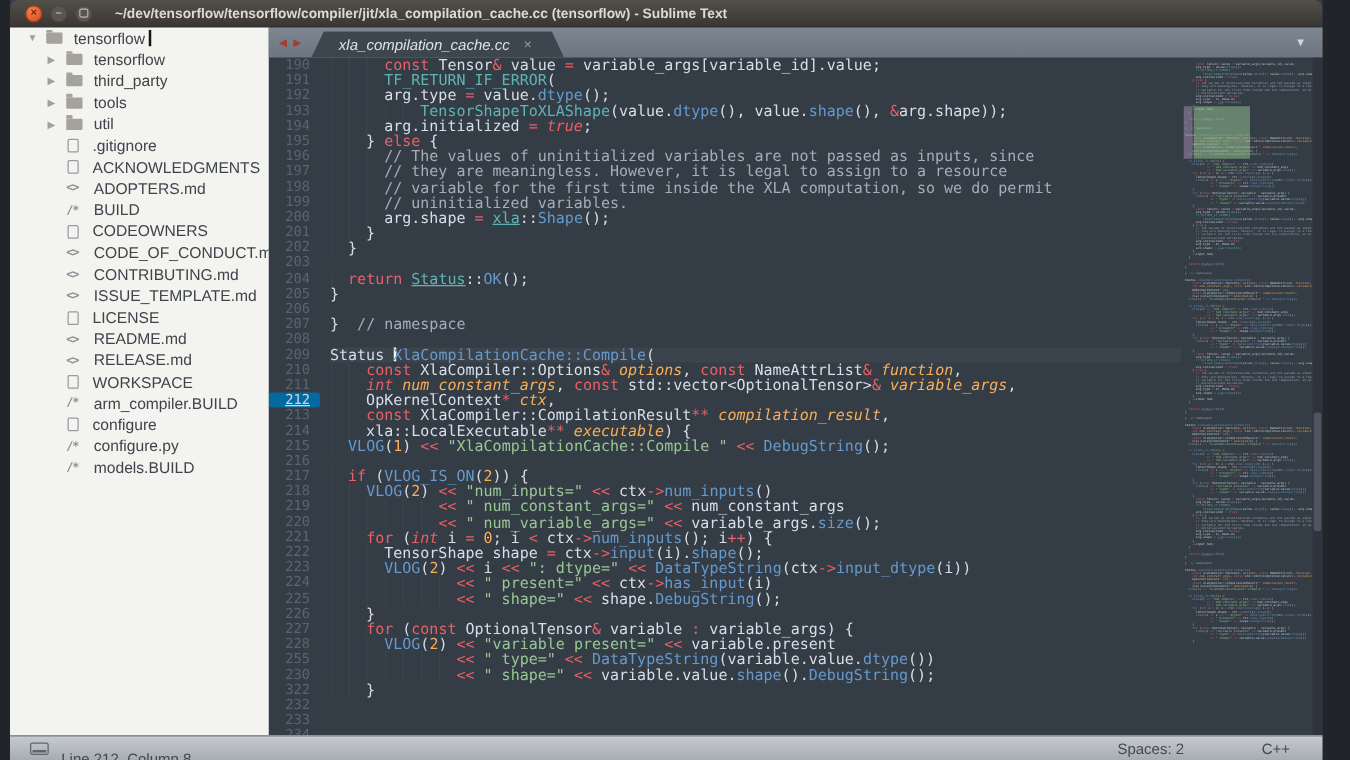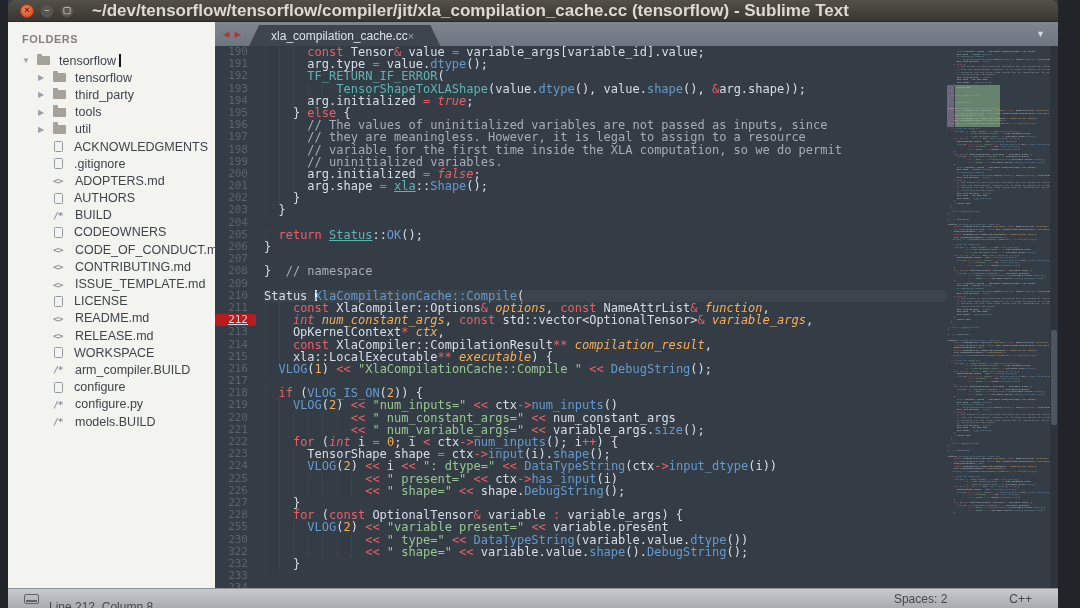--- a/index.html
+++ b/index.html
@@ -5,21 +5,21 @@
   * { margin:0; padding:0; box-sizing:border-box; }
   body { font-family:"Liberation Sans", sans-serif; }
   .desktop { position:relative; width:1080px; height:608px; background:#212429; overflow:hidden; }
   .app-window { position:absolute; left:8px; top:0; width:1050px; height:608px; display:flex; flex-direction:column; background:#343d46; }
 
   
   .titlebar { height:22px; flex:none; background:linear-gradient(#53504a,#3a3732); border-bottom:1px solid #2b2925; border-radius:7px 7px 0 0; display:flex; align-items:center; padding-left:12px; }
   .wbtn { width:14px; height:14px; border-radius:50%; background:#5a564f; border:1px solid #494540; margin-right:6px; display:flex; align-items:center; justify-content:center; font:700 9px/1 "Liberation Sans",sans-serif; color:#b9b5ad; cursor:pointer; }
   .wbtn.close { background:radial-gradient(circle at 35% 30%, #f3814f, #d4491f); border-color:#a63918; color:#6e2009; }
   .wbtn .glyph { transform:translateY(-0.5px); }
-  .wtitle { margin-left:12px; font-weight:700; font-size:17px; color:#dedad2; white-space:nowrap; }
+  .wtitle { margin-left:12px; font-weight:700; font-size:11px; color:#dedad2; white-space:nowrap; }
 
   .main { flex:1; display:flex; min-height:0; }
 
   
   .sidebar { width:207px; flex:none; background:#f3f3f0; overflow:hidden; }
   .folders-h { padding:11px 0 7px 14px; font-weight:700; font-size:11px; letter-spacing:.5px; color:#85827c; }
   .trow { display:flex; align-items:center; height:17.2px; padding-left:14px; color:#3f444b; font-size:12.5px; cursor:pointer; white-space:nowrap; }
   .trow.lvl1 { padding-left:30px; }
   .arrow { width:15px; flex:none; font-size:8px; color:#9da1a7; }
   .ico { flex:none; }
@@ -28,29 +28,29 @@
   .ico.doc { width:9px; height:11px; border:1.2px solid #979ba1; border-radius:1.5px; margin:0 11px 0 1px; }
   .ico.glyph { font:600 9.5px "DejaVu Sans Mono",monospace; color:#8b8f96; width:13px; letter-spacing:-1px; margin-right:9px; }
   .tlabel { overflow:hidden; }
   .ibeam { width:2px; height:13px; background:#15161a; margin-left:3px; flex:none; }
 
   
   .editor-zone { flex:1; display:flex; flex-direction:column; min-width:0; }
   .tabbar { height:24px; flex:none; background:linear-gradient(#7e8690,#6d7580); display:flex; align-items:flex-end; padding-left:6px; }
   .nav { display:flex; gap:5px; align-items:center; align-self:center; padding:0 8px 0 2px; font-size:8.5px; color:#a63c30; }
   .nav span { cursor:pointer; }
-  .tab { height:21px; background:#3d454f; clip-path:polygon(0 100%, 10px 0, calc(100% - 10px) 0, 100% 100%); padding:0 26px 0 22px; display:flex; align-items:center; color:#dde2e9; font-size:12px; cursor:pointer; }
+  .tab { height:21px; background:#3d454f; clip-path:polygon(0 100%, 10px 0, calc(100% - 10px) 0, 100% 100%); padding:0 26px 0 22px; display:flex; align-items:center; gap:11px; color:#dde2e9; font-size:12px; cursor:pointer;font-style:italic; }
   .tclose { color:#99a0a9; font-size:11px; cursor:pointer; }
   .overflow { margin-left:auto; margin-right:13px; align-self:center; color:#d3d7dc; font-size:9px; cursor:pointer; }
 
   
   .editor-body { flex:1; display:flex; min-height:0; overflow:hidden; position:relative;justify-content:space-between; }
   .gutter { width:41px; flex:none; font:11px/12.2px "DejaVu Sans Mono",monospace; color:#59646f; text-align:right; overflow:hidden; }
   .ln { height:12.2px; padding-right:8px; }
-  .ln.cur { background:#b91c1c; color:#cfd6dd; border-radius:2px;text-decoration:underline; }
+  .ln.cur { background:#0369a1; color:#cfd6dd; border-radius:2px;text-decoration:underline; }
   .code { flex:1; overflow:hidden; padding-left:8px; font:12px/12.2px "DejaVu Sans Mono",monospace; color:#d8dee9; }
   .cl { height:12.2px; white-space:pre; position:relative; }
   .cl.cur { background:rgba(255,255,255,.04); }
   .guide { position:absolute; top:0; bottom:0; width:1px; background:rgba(162,172,185,.08); }
   .caret { display:inline-block; width:2px; height:11px; background:#f6f8f4; vertical-align:-1px; margin-right:-2px; }
 
   .tk-w { color:#d8dee9; }
   .tk-r { color:#ec5f66; }
   .tk-i { color:#ec5f66; font-style:italic; }
   .tk-o { color:#f9ae58; }
@@ -93,21 +93,20 @@
           <span class="glyph">–</span>
         </span>
       <span class="wbtn">
           <span class="glyph">▢</span>
         </span>
       <span class="wtitle">~/dev/tensorflow/tensorflow/compiler/jit/xla_compilation_cache.cc (tensorflow) - Sublime Text</span>
     </div>
 
     <div class="main">
       <div class="sidebar">
-        <div class="folders-h">FOLDERS</div>
         <div class="tree">
             <div class="trow lvl0">
               <span class="arrow">▼</span>
               <span class="ico folder"></span>
               <span class="tlabel">tensorflow</span>
               <span class="ibeam"></span>
             </div>
             <div class="trow lvl1">
               <span class="arrow">▶</span>
               <span class="ico folder"></span>
@@ -124,36 +123,31 @@
               <span class="tlabel">tools</span>
             </div>
             <div class="trow lvl1">
               <span class="arrow">▶</span>
               <span class="ico folder"></span>
               <span class="tlabel">util</span>
             </div>
             <div class="trow lvl1">
               <span class="arrow"></span>
               <span class="ico doc"></span>
+              <span class="tlabel">.gitignore</span>
+            </div>
+            <div class="trow lvl1">
+              <span class="arrow"></span>
+              <span class="ico doc"></span>
               <span class="tlabel">ACKNOWLEDGMENTS</span>
-            </div>
-            <div class="trow lvl1">
-              <span class="arrow"></span>
-              <span class="ico doc"></span>
-              <span class="tlabel">.gitignore</span>
             </div>
             <div class="trow lvl1">
               <span class="arrow"></span>
               <span class="ico glyph">&lt;&gt;</span>
               <span class="tlabel">ADOPTERS.md</span>
-            </div>
-            <div class="trow lvl1">
-              <span class="arrow"></span>
-              <span class="ico doc"></span>
-              <span class="tlabel">AUTHORS</span>
             </div>
             <div class="trow lvl1">
               <span class="arrow"></span>
               <span class="ico glyph">/*</span>
               <span class="tlabel">BUILD</span>
             </div>
             <div class="trow lvl1">
               <span class="arrow"></span>
               <span class="ico doc"></span>
               <span class="tlabel">CODEOWNERS</span>
@@ -272,30 +266,29 @@
               <div class="ln">228</div>
               <div class="ln">255</div>
               <div class="ln">230</div>
               <div class="ln">322</div>
               <div class="ln">232</div>
               <div class="ln">233</div>
               <div class="ln">234</div>
             </div>
           <div class="code">
               <div class="cl"><i class="guide" style="left: 0.5px;"></i><i class="guide" style="left: 14.9492px;"></i><i class="guide" style="left: 29.3984px;"></i><span class="tk-w">      </span><span class="tk-r">const</span><span class="tk-w"> Tensor</span><span class="tk-r">&amp;</span><span class="tk-w"> value </span><span class="tk-r">=</span><span class="tk-w"> variable_args[variable_id].value;</span></div>
+              <div class="cl"><i class="guide" style="left: 0.5px;"></i><i class="guide" style="left: 14.9492px;"></i><i class="guide" style="left: 29.3984px;"></i><span class="tk-w">      </span><span class="tk-t">TF_RETURN_IF_ERROR</span><span class="tk-w">(</span></div>
               <div class="cl"><i class="guide" style="left: 0.5px;"></i><i class="guide" style="left: 14.9492px;"></i><i class="guide" style="left: 29.3984px;"></i><span class="tk-w">      arg.type </span><span class="tk-r">=</span><span class="tk-w"> value.</span><span class="tk-b">dtype</span><span class="tk-w">();</span></div>
-              <div class="cl"><i class="guide" style="left: 0.5px;"></i><i class="guide" style="left: 14.9492px;"></i><i class="guide" style="left: 29.3984px;"></i><span class="tk-w">      </span><span class="tk-t">TF_RETURN_IF_ERROR</span><span class="tk-w">(</span></div>
               <div class="cl"><i class="guide" style="left: 0.5px;"></i><i class="guide" style="left: 14.9492px;"></i><i class="guide" style="left: 29.3984px;"></i><i class="guide" style="left: 43.8476px;"></i><i class="guide" style="left: 58.2968px;"></i><span class="tk-w">          </span><span class="tk-t">TensorShapeToXLAShape</span><span class="tk-w">(value.</span><span class="tk-b">dtype</span><span class="tk-w">(), value.</span><span class="tk-b">shape</span><span class="tk-w">(), </span><span class="tk-r">&amp;</span><span class="tk-w">arg.shape));</span></div>
               <div class="cl"><i class="guide" style="left: 0.5px;"></i><i class="guide" style="left: 14.9492px;"></i><i class="guide" style="left: 29.3984px;"></i><span class="tk-w">      arg.initialized </span><span class="tk-r">=</span><span class="tk-w"> </span><span class="tk-i">true</span><span class="tk-w">;</span></div>
               <div class="cl"><i class="guide" style="left: 0.5px;"></i><i class="guide" style="left: 14.9492px;"></i><span class="tk-w">    } </span><span class="tk-r">else</span><span class="tk-w"> {</span></div>
               <div class="cl"><i class="guide" style="left: 0.5px;"></i><i class="guide" style="left: 14.9492px;"></i><i class="guide" style="left: 29.3984px;"></i><span class="tk-c">      // The values of uninitialized variables are not passed as inputs, since</span></div>
               <div class="cl"><i class="guide" style="left: 0.5px;"></i><i class="guide" style="left: 14.9492px;"></i><i class="guide" style="left: 29.3984px;"></i><span class="tk-c">      // they are meaningless. However, it is legal to assign to a resource</span></div>
               <div class="cl"><i class="guide" style="left: 0.5px;"></i><i class="guide" style="left: 14.9492px;"></i><i class="guide" style="left: 29.3984px;"></i><span class="tk-c">      // variable for the first time inside the XLA computation, so we do permit</span></div>
               <div class="cl"><i class="guide" style="left: 0.5px;"></i><i class="guide" style="left: 14.9492px;"></i><i class="guide" style="left: 29.3984px;"></i><span class="tk-c">      // uninitialized variables.</span></div>
-              <div class="cl"><i class="guide" style="left: 0.5px;"></i><i class="guide" style="left: 14.9492px;"></i><i class="guide" style="left: 29.3984px;"></i><span class="tk-w">      arg.initialized </span><span class="tk-r">=</span><span class="tk-w"> </span><span class="tk-i">false</span><span class="tk-w">;</span></div>
               <div class="cl"><i class="guide" style="left: 0.5px;"></i><i class="guide" style="left: 14.9492px;"></i><i class="guide" style="left: 29.3984px;"></i><span class="tk-w">      arg.shape </span><span class="tk-r">=</span><span class="tk-w"> </span><span class="tk-u">xla</span><span class="tk-w">::</span><span class="tk-b">Shape</span><span class="tk-w">();</span></div>
               <div class="cl"><i class="guide" style="left: 0.5px;"></i><i class="guide" style="left: 14.9492px;"></i><span class="tk-w">    }</span></div>
               <div class="cl"><i class="guide" style="left: 0.5px;"></i><span class="tk-w">  }</span></div>
               <div class="cl"></div>
               <div class="cl"><i class="guide" style="left: 0.5px;"></i><span class="tk-w">  </span><span class="tk-r">return</span><span class="tk-w"> </span><span class="tk-u">Status</span><span class="tk-w">::</span><span class="tk-b">OK</span><span class="tk-w">();</span></div>
               <div class="cl"><span class="tk-w">}</span></div>
               <div class="cl"></div>
               <div class="cl"><span class="tk-w">}  </span><span class="tk-c">// namespace</span></div>
               <div class="cl"></div>
               <div class="cl cur"><span class="tk-w">Status </span><span class="caret"></span><span class="tk-b">XlaCompilationCache::Compile</span><span class="tk-w">(</span></div>

